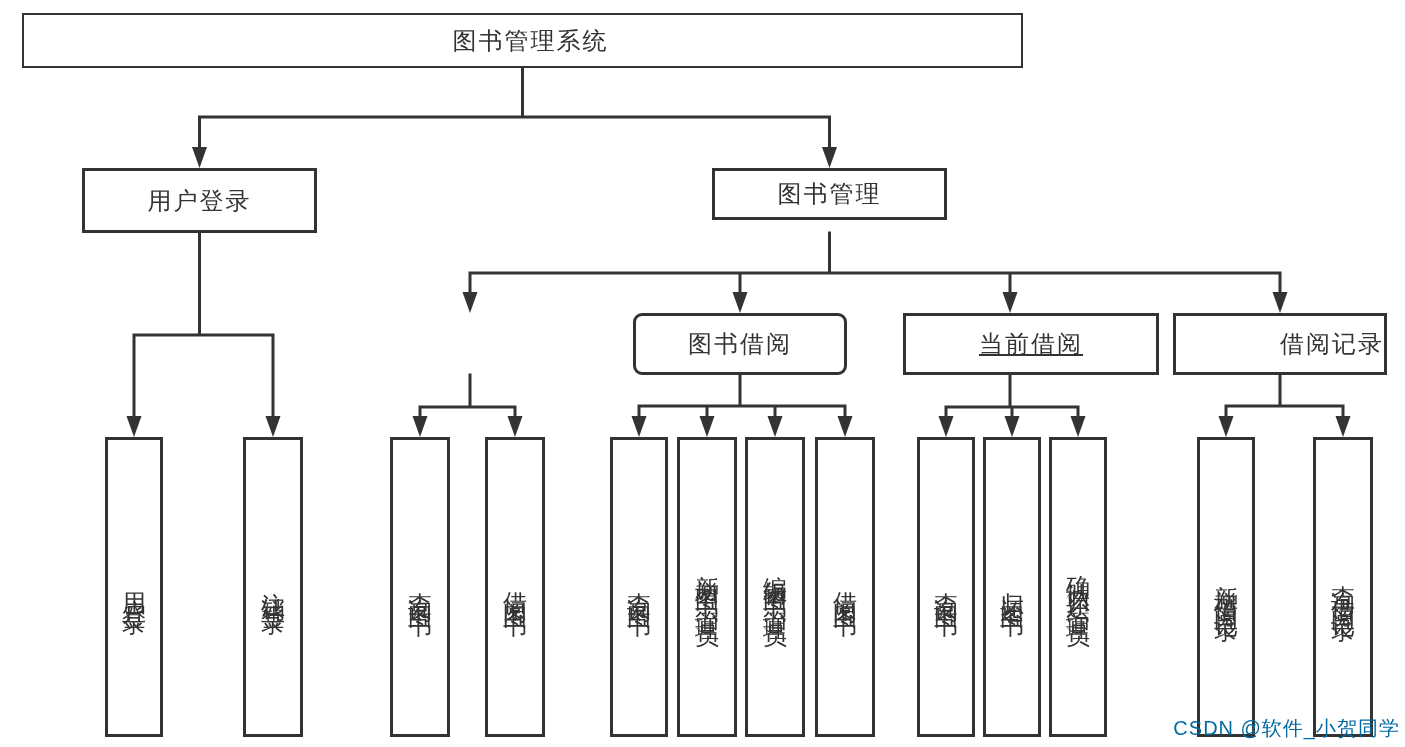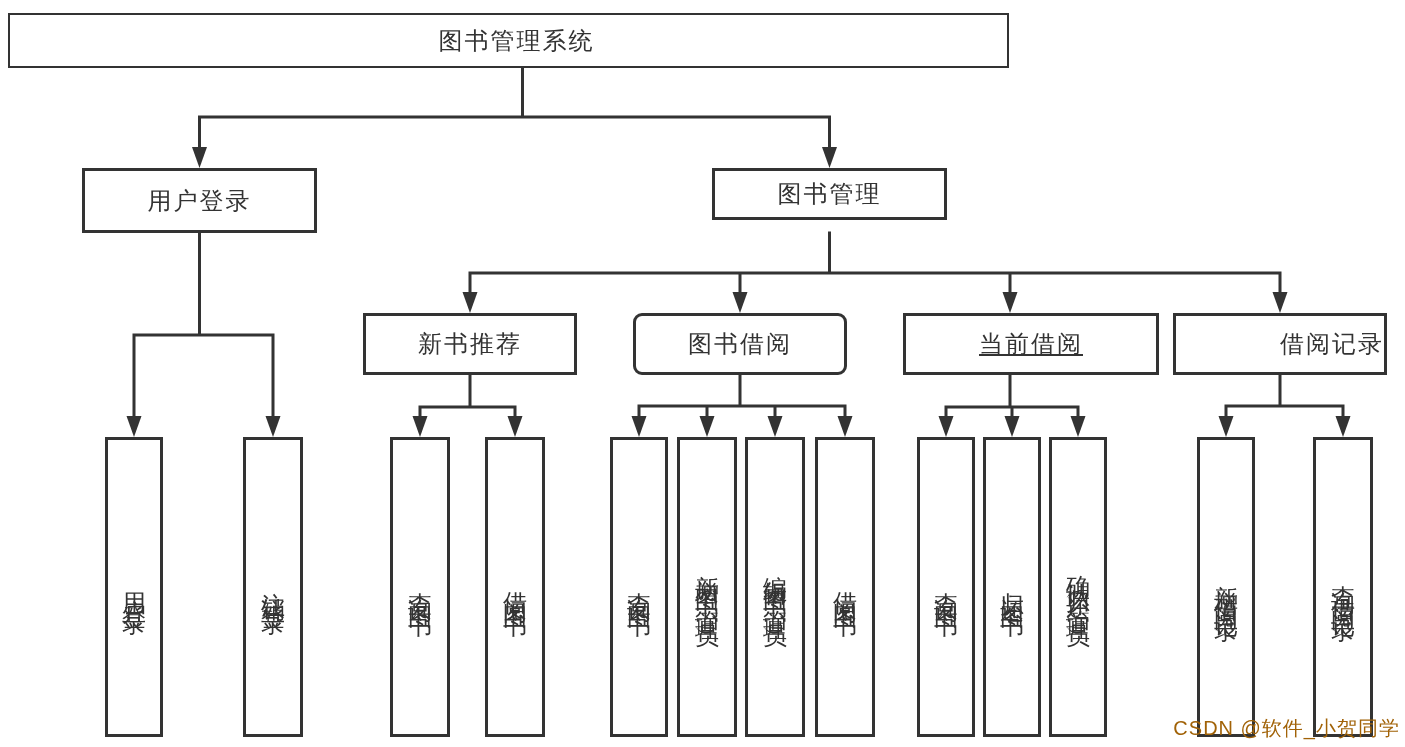--- a/index.html
+++ b/index.html
@@ -40,21 +40,21 @@
     letter-spacing: 7px;
     line-height: 1;
     white-space: nowrap;
     color: #333333;
   }
   .watermark {
     position: absolute;
     right: 5px;
     bottom: 5px;
     font-size: 20px;
-    color: #a16207;
+    color: #0369a1;
     letter-spacing: 1px;
     white-space: nowrap;
   }
 </style>
 </head>
 <body>
 
 <div class="canvas">
 
   <svg class="connectors" width="1405" height="747" viewBox="0 0 1405 747" fill="none" stroke="#333333" stroke-width="3" stroke-linecap="square">
@@ -89,34 +89,31 @@
       <polygon points="767.5,416 782.5,416 775,437"></polygon>
       <polygon points="837.5,416 852.5,416 845,437"></polygon>
       <polygon points="938.5,416 953.5,416 946,437"></polygon>
       <polygon points="1004.5,416 1019.5,416 1012,437"></polygon>
       <polygon points="1070.5,416 1085.5,416 1078,437"></polygon>
       <polygon points="1218.5,416 1233.5,416 1226,437"></polygon>
       <polygon points="1335.5,416 1350.5,416 1343,437"></polygon>
     </g>
   </svg>
 
-  <div class="node root hlabel" style="left:8px; top:13px; width:1001px; height:55px;padding-left:16px;">
+  <div class="node root hlabel" style="left:22px; top:13px; width:1001px; height:55px;padding-left:16px;">
     <span>图书管理系统</span>
   </div>
 
   <div class="node hlabel" style="left:82px; top:168px; width:235px; height:65px;">
     <span>用户登录</span>
   </div>
   <div class="node hlabel" style="left:712px; top:168px; width:235px; height:52px;">
     <span>图书管理</span>
   </div>
 
-  <div class="node hlabel" style="left:363px; top:313px; width:214px; height:62px;">
-    <span>新书推荐</span>
-  </div>
   <div class="node hlabel" style="left:633px; top:313px; width:214px; height:62px;border-radius:9px;">
     <span>图书借阅</span>
   </div>
   <div class="node hlabel" style="left:903px; top:313px; width:256px; height:62px;text-decoration:underline;">
     <span>当前借阅</span>
   </div>
   <div class="node hlabel" style="left:1173px; top:313px; width:214px; height:62px;justify-content:flex-end;">
     <span>借阅记录</span>
   </div>
 

